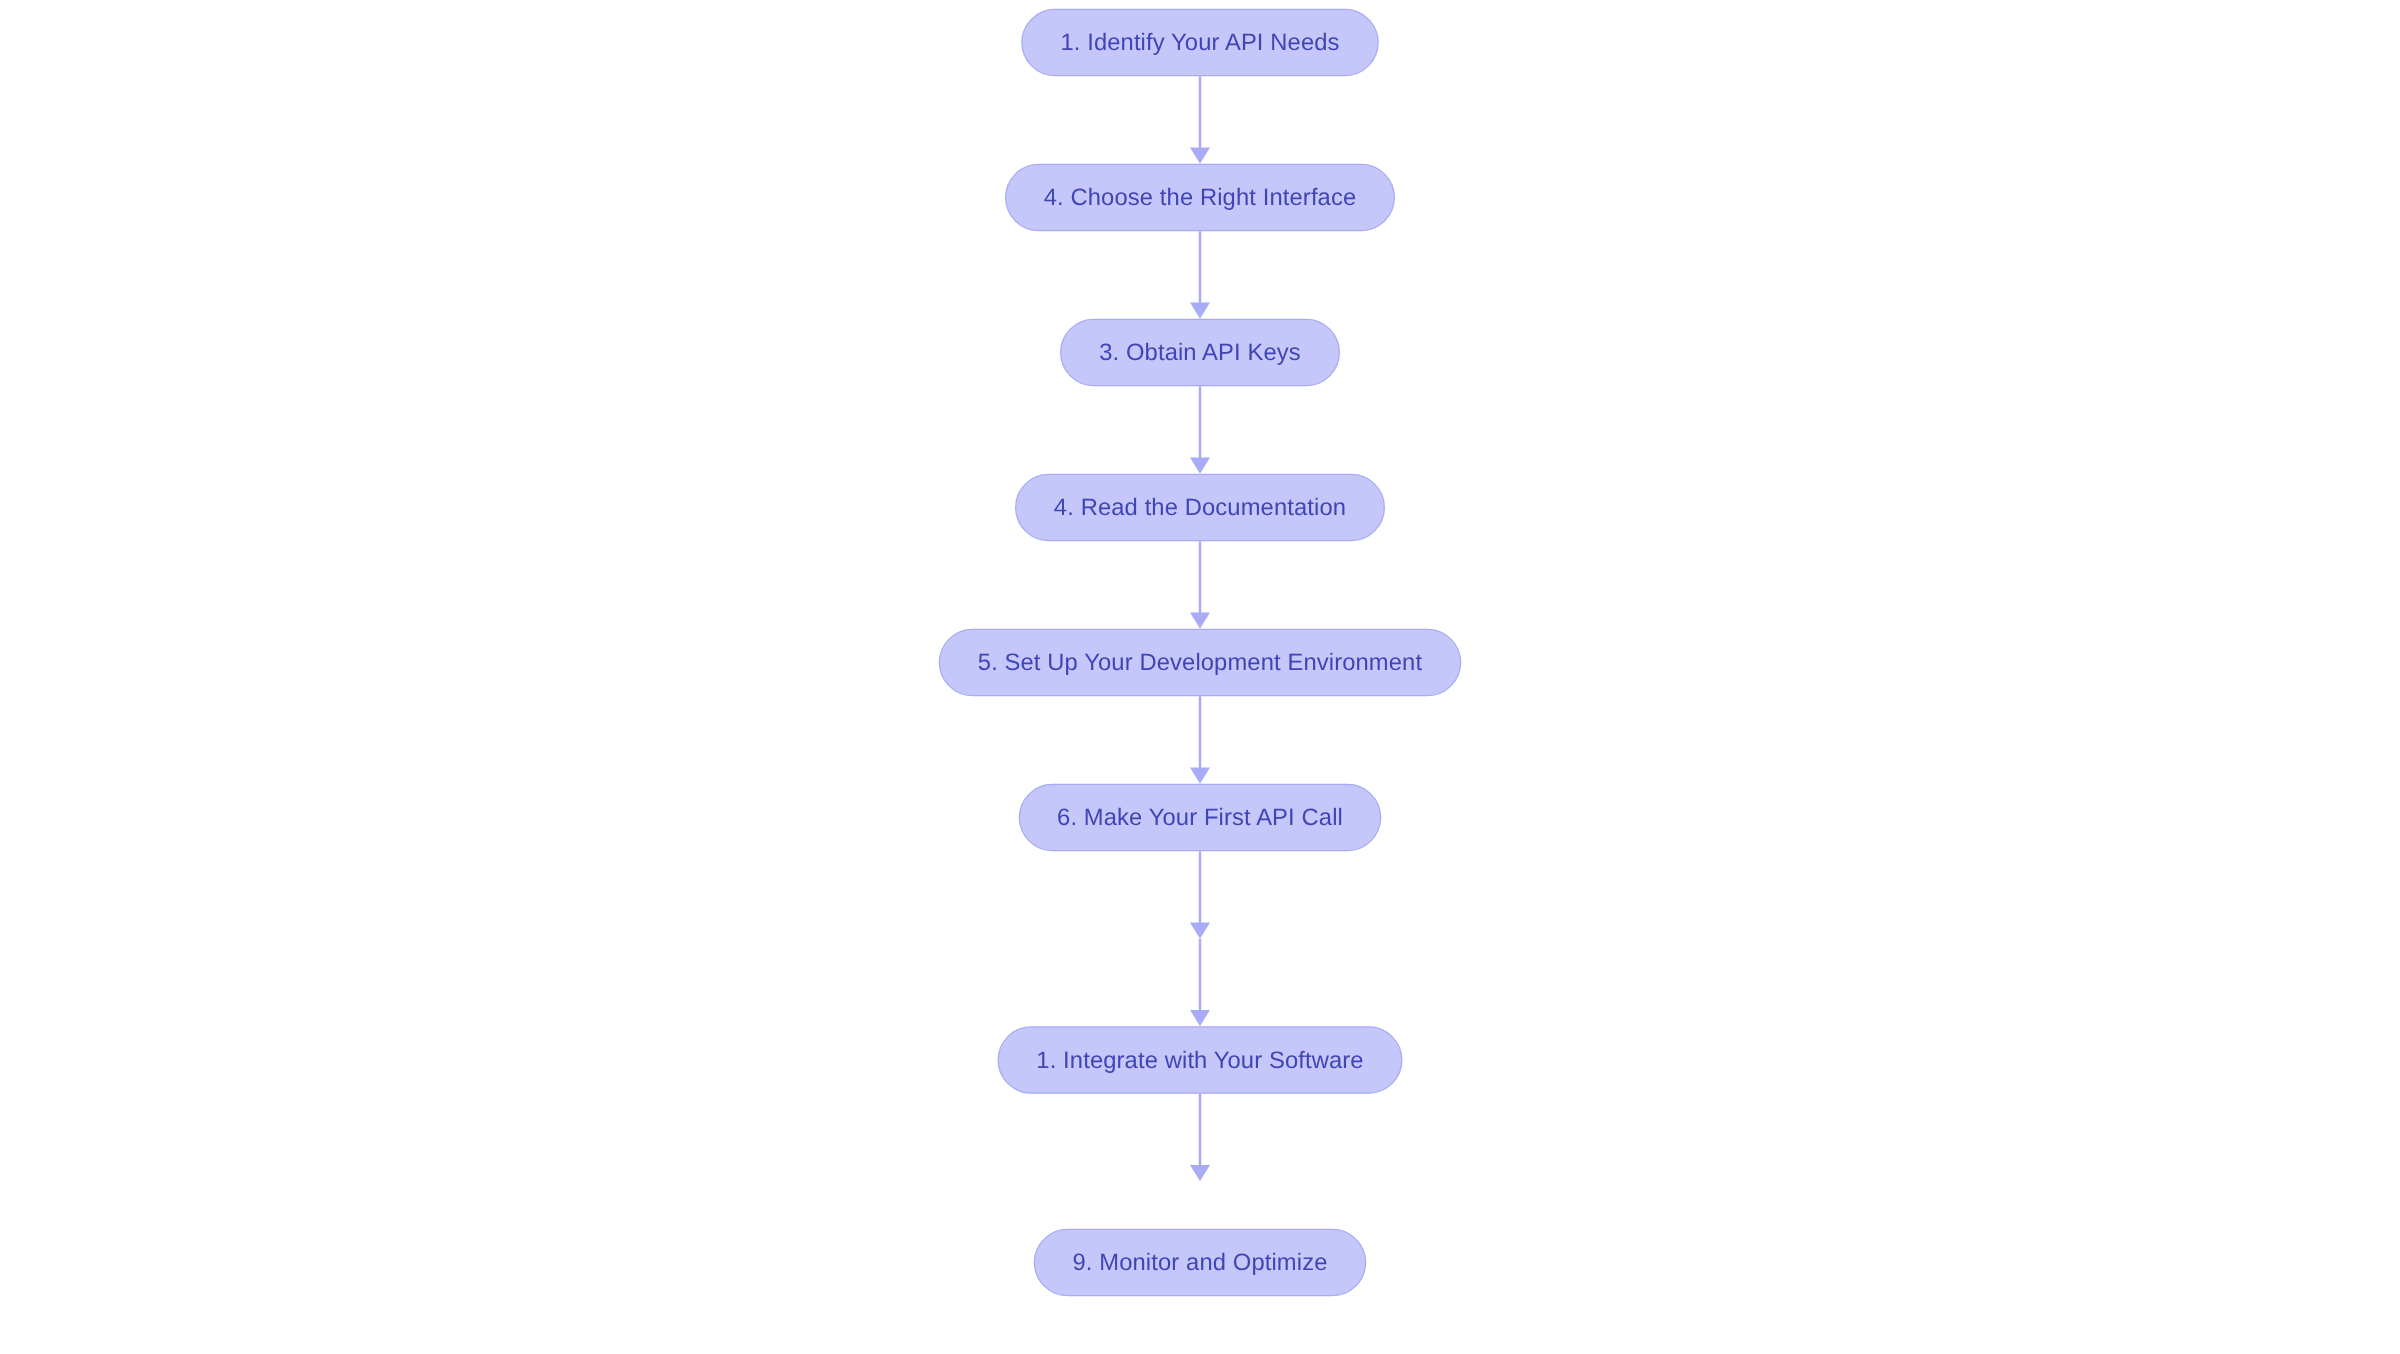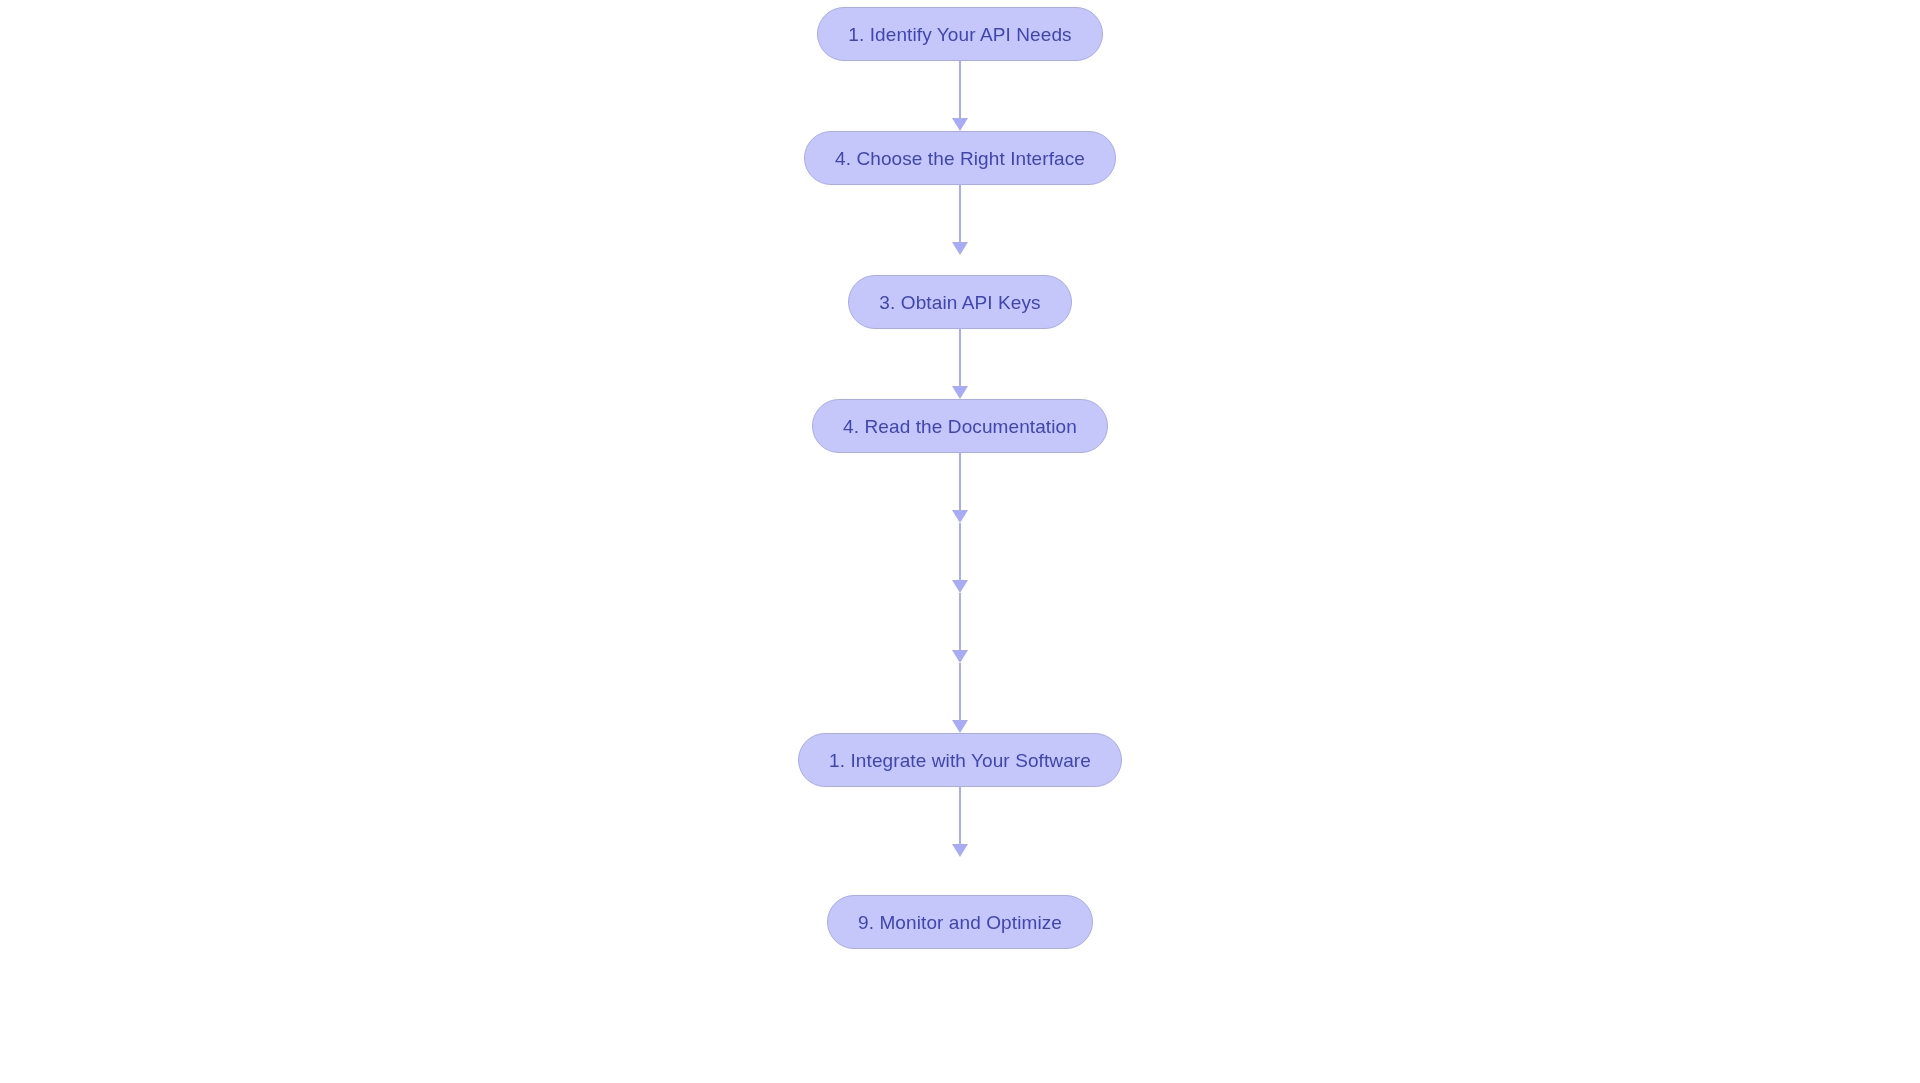--- a/index.html
+++ b/index.html
@@ -85,21 +85,21 @@
     width: 0;
     height: 0;
     border-left: 8px solid transparent;
     border-right: 8px solid transparent;
     border-top: 13px solid #a8abf5;
   }
 
   
   .node.w1 { min-width: 232px; }
   .node.w2 { min-width: 268px; }
-  .node.w3 { min-width: 178px; margin-top: 20px; }
+  .node.w3 { min-width: 178px; }
   .node.w4 { min-width: 253px; text-align: center; }
   .node.w5 { min-width: 355px; }
   .node.w6 { min-width: 240px; }
   .node.w7 { min-width: 282px; }
   .node.w8 { min-width: 283px; }
   .node.w9 { min-width: 227px; margin-top: 38px; }
 </style>
 </head>
 <body>
 
@@ -131,25 +131,31 @@
     </div>
 
     <div class="node w4">
       <span class="node-label">4. Read the Documentation</span>
     </div>
     <div class="connector">
       <div class="line"></div>
       <div class="arrowhead"></div>
     </div>
 
+    <div class="node w5">
+      <span class="node-label">5. Set Up Your Development Environment</span>
+    </div>
     <div class="connector">
       <div class="line"></div>
       <div class="arrowhead"></div>
     </div>
 
+    <div class="node w6">
+      <span class="node-label">6. Make Your First API Call</span>
+    </div>
     <div class="connector">
       <div class="line"></div>
       <div class="arrowhead"></div>
     </div>
 
     <div class="connector">
       <div class="line"></div>
       <div class="arrowhead"></div>
     </div>
 

